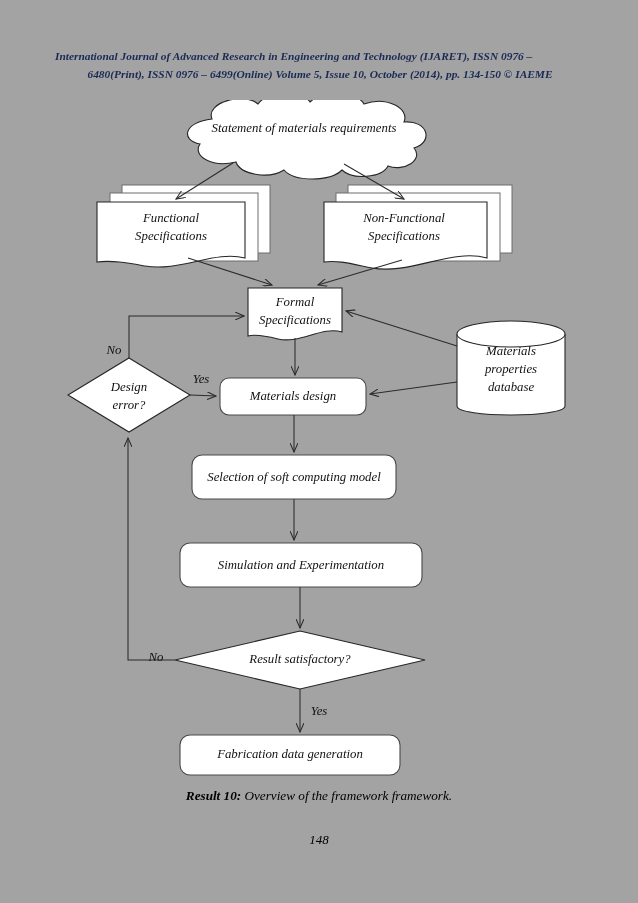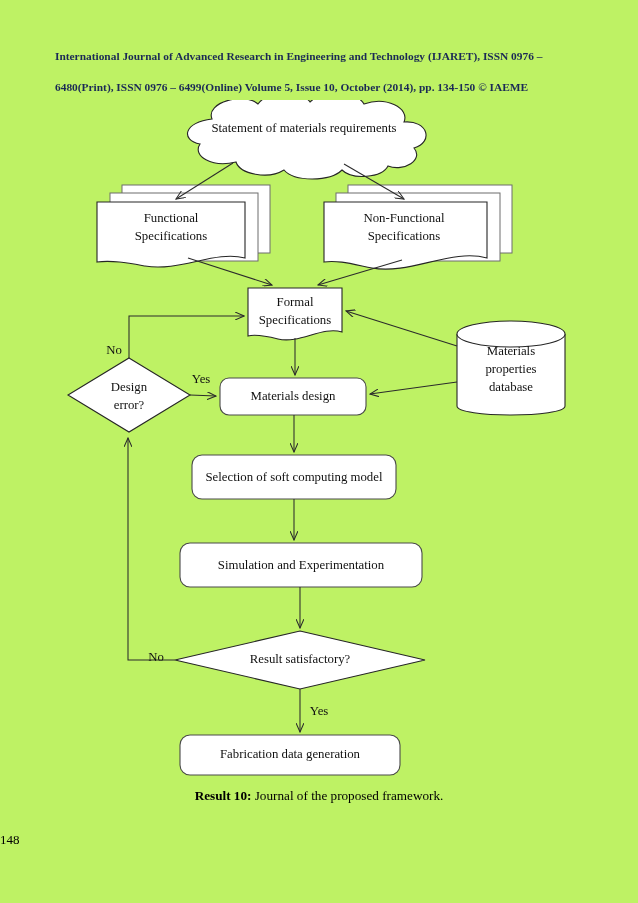--- a/index.html
+++ b/index.html
@@ -11,39 +11,39 @@
     width: 638px;
     height: 903px;
     position: relative;
     font-family: "Liberation Serif", "DejaVu Serif", serif;
     color: #000000;
     overflow: hidden;
   }
   .page {
     position: absolute;
     inset: 0;
-    background: #bef264;
+    background: #a3a3a3;
+    font-style: italic;
   }
   .journal-header {
     position: absolute;
     left: 55px;
     top: 47px;
     width: 530px;
     font-family: "Liberation Serif", "DejaVu Serif", serif;
     font-weight: bold;
     font-size: 11.4px;
     line-height: 18px;
     color: #1b2a55;
     text-align: justify;
     text-justify: inter-word;
   }
   .journal-header .line2 {
     display: block;
-    text-align: left;
-    margin-top: 13px;
+    text-align: center;
   }
   .figure-wrap {
     position: absolute;
     left: 0;
     top: 100px;
     width: 542px;
     height: 690px;
   }
   svg.flow {
     display: block;
@@ -93,20 +93,21 @@
     font-family: "Liberation Serif", "DejaVu Serif", serif;
     font-size: 13.2px;
     color: #000000;
   }
   .caption b { font-weight: bold; }
   .page-number {
     position: absolute;
     left: 0;
     top: 832px;
     width: 638px;
+    text-align: center;
     font-family: "Liberation Serif", "DejaVu Serif", serif;
     font-size: 13px;
     color: #000000;
   }
 </style>
 </head>
 <body>
 
 <div class="page">
 
@@ -236,18 +237,18 @@
       <path class="conn" d="M300 589 L300 632" marker-end="url(#arrow)"></path>
 
       <text class="edge-label" x="114" y="251">No</text>
       <text class="edge-label" x="201" y="280">Yes</text>
       <text class="edge-label" x="156" y="558">No</text>
       <text class="edge-label" x="319" y="612">Yes</text>
     </svg>
   </div>
 
   <div class="caption">
-    <b>Result 10:</b><span> Journal of the proposed framework.</span>
+    <b>Result 10:</b><span> Overview of the framework framework.</span>
   </div>
 
   <div class="page-number">148</div>
 
 </div>
 
 </body></html>

